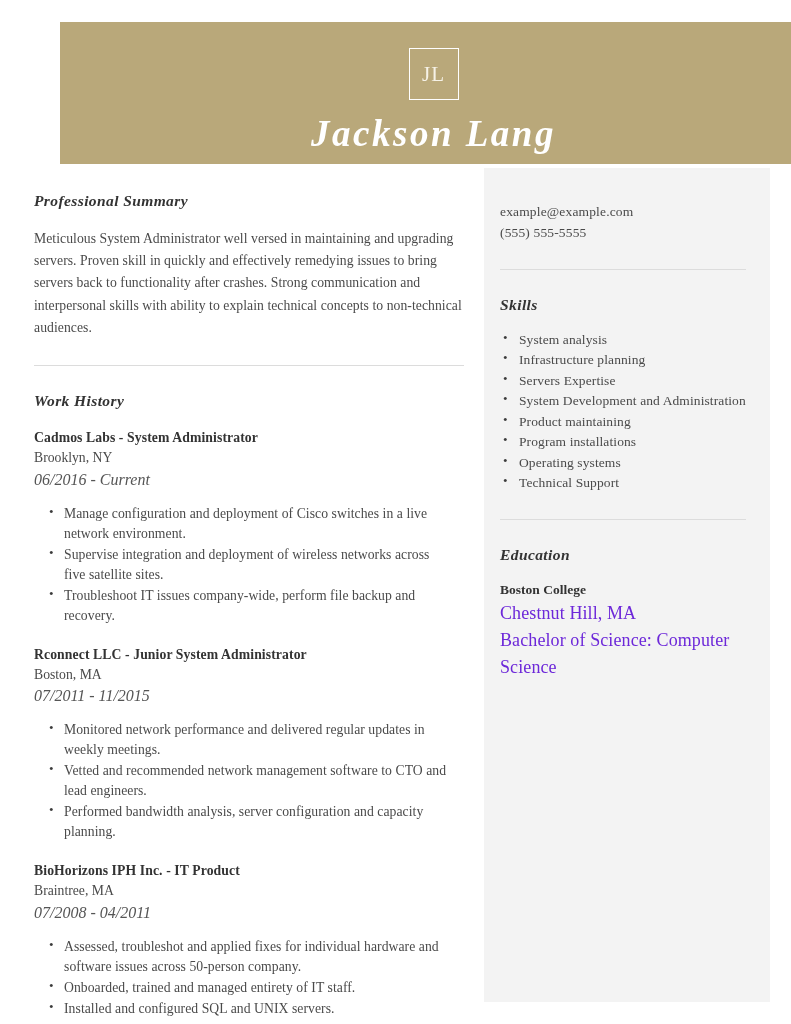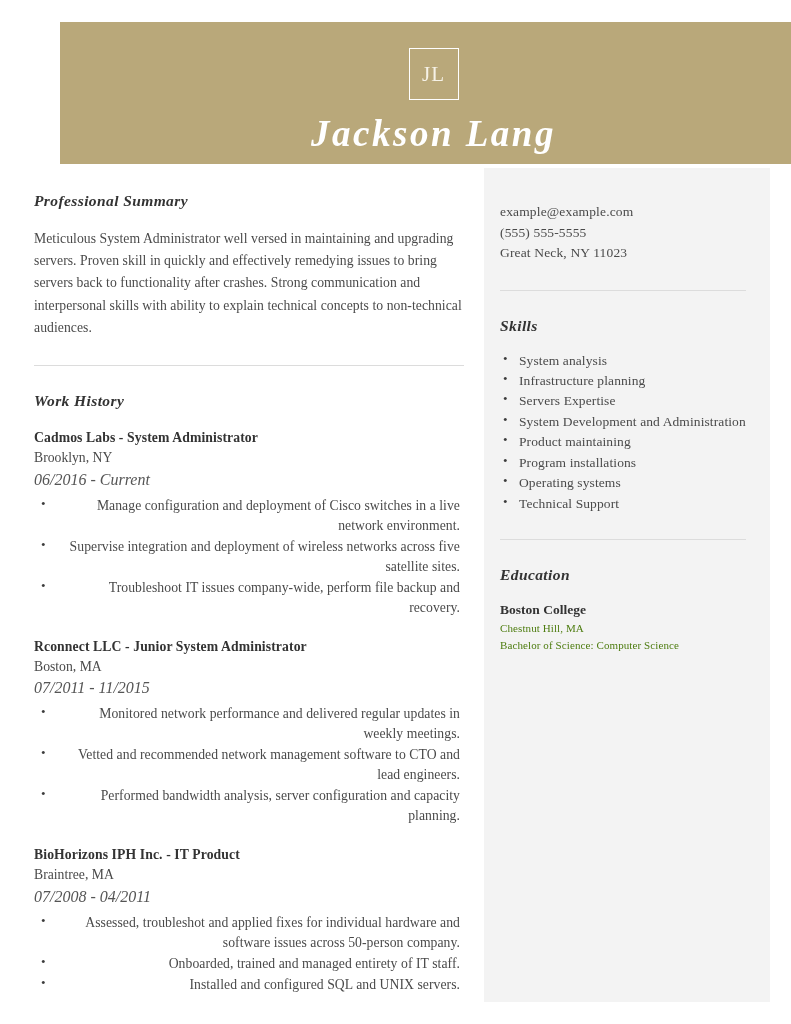--- a/index.html
+++ b/index.html
@@ -129,22 +129,22 @@
   }
 
   .edu-school {
     font-size: 13.5px;
     font-weight: bold;
     color: #333333;
     line-height: 1.5;
   }
 
   .edu-line {
-    font-size: 11px;
-    color: #4d7c0f;
+    font-size: 18px;
+    color: #6d28d9;
     line-height: 1.5;
     letter-spacing: 0.1px;
   }
 
   
   .main-col {
     position: absolute;
     left: 34px;
     top: 192px;
     width: 430px;
@@ -192,23 +192,22 @@
   .job-dates {
     font-size: 16px;
     font-style: italic;
     color: #555555;
     line-height: 1.5;
     margin-bottom: 3px;
   }
 
   ul.job-bullets {
     list-style: none;
-    margin: 4px;
+    margin: 12px;
     padding: 0;
-    text-align: right;
   }
 
   ul.job-bullets li {
     position: relative;
     padding-left: 18px;
     font-size: 13.7px;
     color: #4a4a4a;
     line-height: 1.46;
     margin-bottom: 1px;
     letter-spacing: 0.05px;
@@ -233,21 +232,20 @@
       <span class="monogram-text">JL</span>
     </div>
     <div class="full-name">Jackson Lang</div>
   </div>
 
   <div class="sidebar">
 
     <div>
       <div class="contact-line">example@example.com</div>
       <div class="contact-line">(555) 555-5555</div>
-      <div class="contact-line">Great Neck, NY 11023</div>
     </div>
 
     <div class="side-divider"></div>
 
     <div>
       <div class="side-heading">Skills</div>
       <ul class="side-list">
         <li>System analysis</li>
         <li>Infrastructure planning</li>
         <li>Servers Expertise</li>

